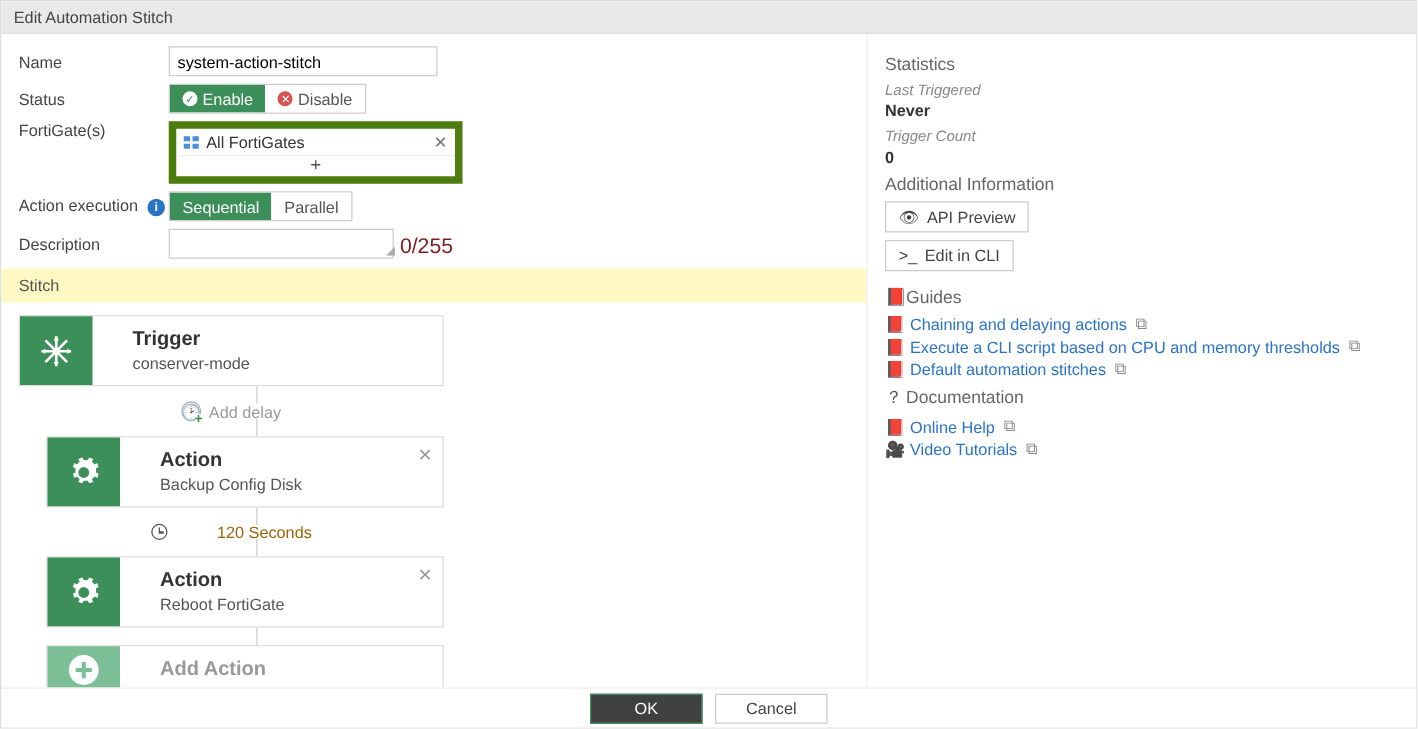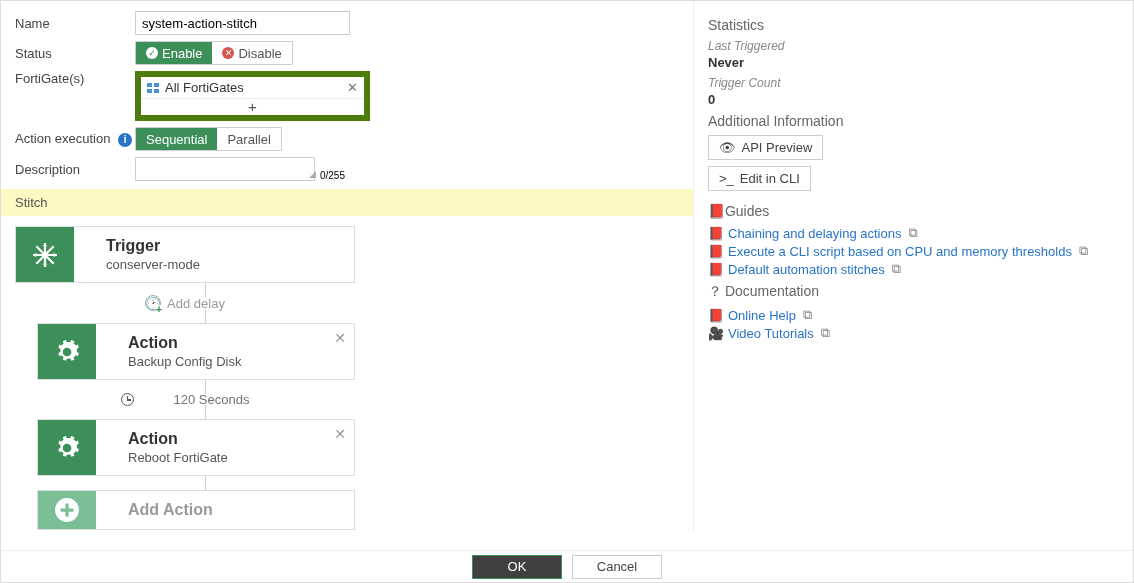--- a/index.html
+++ b/index.html
@@ -17,33 +17,33 @@
   .seg button.active { background:#3c8f58; color:#fff; }
   .seg button .dot { width:12px; height:12px; border-radius:50%; display:inline-flex; align-items:center; justify-content:center; font-size:9px; }
   .seg .dot.ok { background:#fff; color:#3c8f58; }
   .seg .dot.no { background:#d9534f; color:#fff; }
   .fg-box { width:235px; border:6px solid #4d7c0f; }
   .fg-row { display:flex; align-items:center; padding:3px 6px; gap:6px; position:relative; }
   .fg-row .x { margin-left:auto; color:#777; cursor:pointer; }
   .fg-add { text-align:center; padding:2px; border-top:1px solid #eee; color:#555; font-size:15px; cursor:pointer; line-height:12px;}
   .desc-box { width:180px; height:24px; border:1px solid #ccc; resize:none; }
   .desc-wrap { display:flex; align-items:flex-end; gap:4px; }
-  .counter { font-size:10px; color:#000000;text-align:right; }
+  .counter { font-size:17px; color:#7f1d1d;text-align:right; }
   .section-header { background:#fef9c3; margin:8px -14px 10px -14px; padding:6px 14px; color:#555; }
   .node-col { width:340px; margin-left:0; }
   .card { display:flex; border:1px solid #ddd; background:#fff; position:relative;gap:20px; }
   .card .ico { width:58px; background:#3c8f58; display:flex; align-items:center; justify-content:center; }
   .card .ico.light { background:#7cbf97; }
   .card .body-txt { padding:10px 12px; flex:1; }
   .card .ttl { font-size:16px; font-weight:bold; color:#333; }
   .card .sub { font-size:13px; color:#555; margin-top:2px; }
   .card .close { position:absolute; top:6px; right:8px; color:#999; cursor:pointer; font-size:14px; }
   .connector { height:14px; border-left:1px solid #ccc; margin-left:190px; }
   .interline { display:flex; align-items:center; justify-content:center; gap:6px; color:#999; font-size:13px; margin:-2px 0; }
-  .interline.dark { color:#737373;gap:40px; }
+  .interline.dark { color:#a16207;gap:40px; }
   .svg-ico { width:26px; height:26px; }
   .snow path, .gear path, .plus path { fill:#fff; }
   .right h4 { margin:6px 0 6px 0; font-weight:normal; color:#666; font-size:14px; }
   .stat-label { color:#888; font-style:italic; font-size:12px; margin-top:4px; }
   .stat-val { color:#333; margin:2px 0 6px 0;font-weight:bold; }
   .btn-outline { display:inline-flex; align-items:center; gap:6px; border:1px solid #ccc; background:#fff; padding:4px 10px; cursor:pointer; font-size:13px; color:#444; margin-bottom:6px; }
   .link-row { display:flex; align-items:center; gap:7px; margin:2px 0; }
   .link-row a { color:#2a74c7; text-decoration:none; font-size:13px; }
   .link-row .ext { color:#888; }
   .ico-sm { width:13px; display:inline-block; text-align:center; color:#555; }
@@ -61,20 +61,21 @@
   .grid-ico { display:inline-block; width:12px; height:10px; background:
      linear-gradient(#4a90d9,#4a90d9) 0 0/5px 4px no-repeat,
      linear-gradient(#4a90d9,#4a90d9) 7px 0/5px 4px no-repeat,
      linear-gradient(#4a90d9,#4a90d9) 0 6px/5px 4px no-repeat,
      linear-gradient(#4a90d9,#4a90d9) 7px 6px/5px 4px no-repeat; }
 </style>
 </head>
 <body>
 
 <div class="window">
+  <div class="titlebar">Edit Automation Stitch</div>
 
   <div class="body">
 
     <div class="left">
 
       <div class="form-row">
         <label>Name</label>
         <input class="text-input" value="system-action-stitch" style="">
       </div>
 

